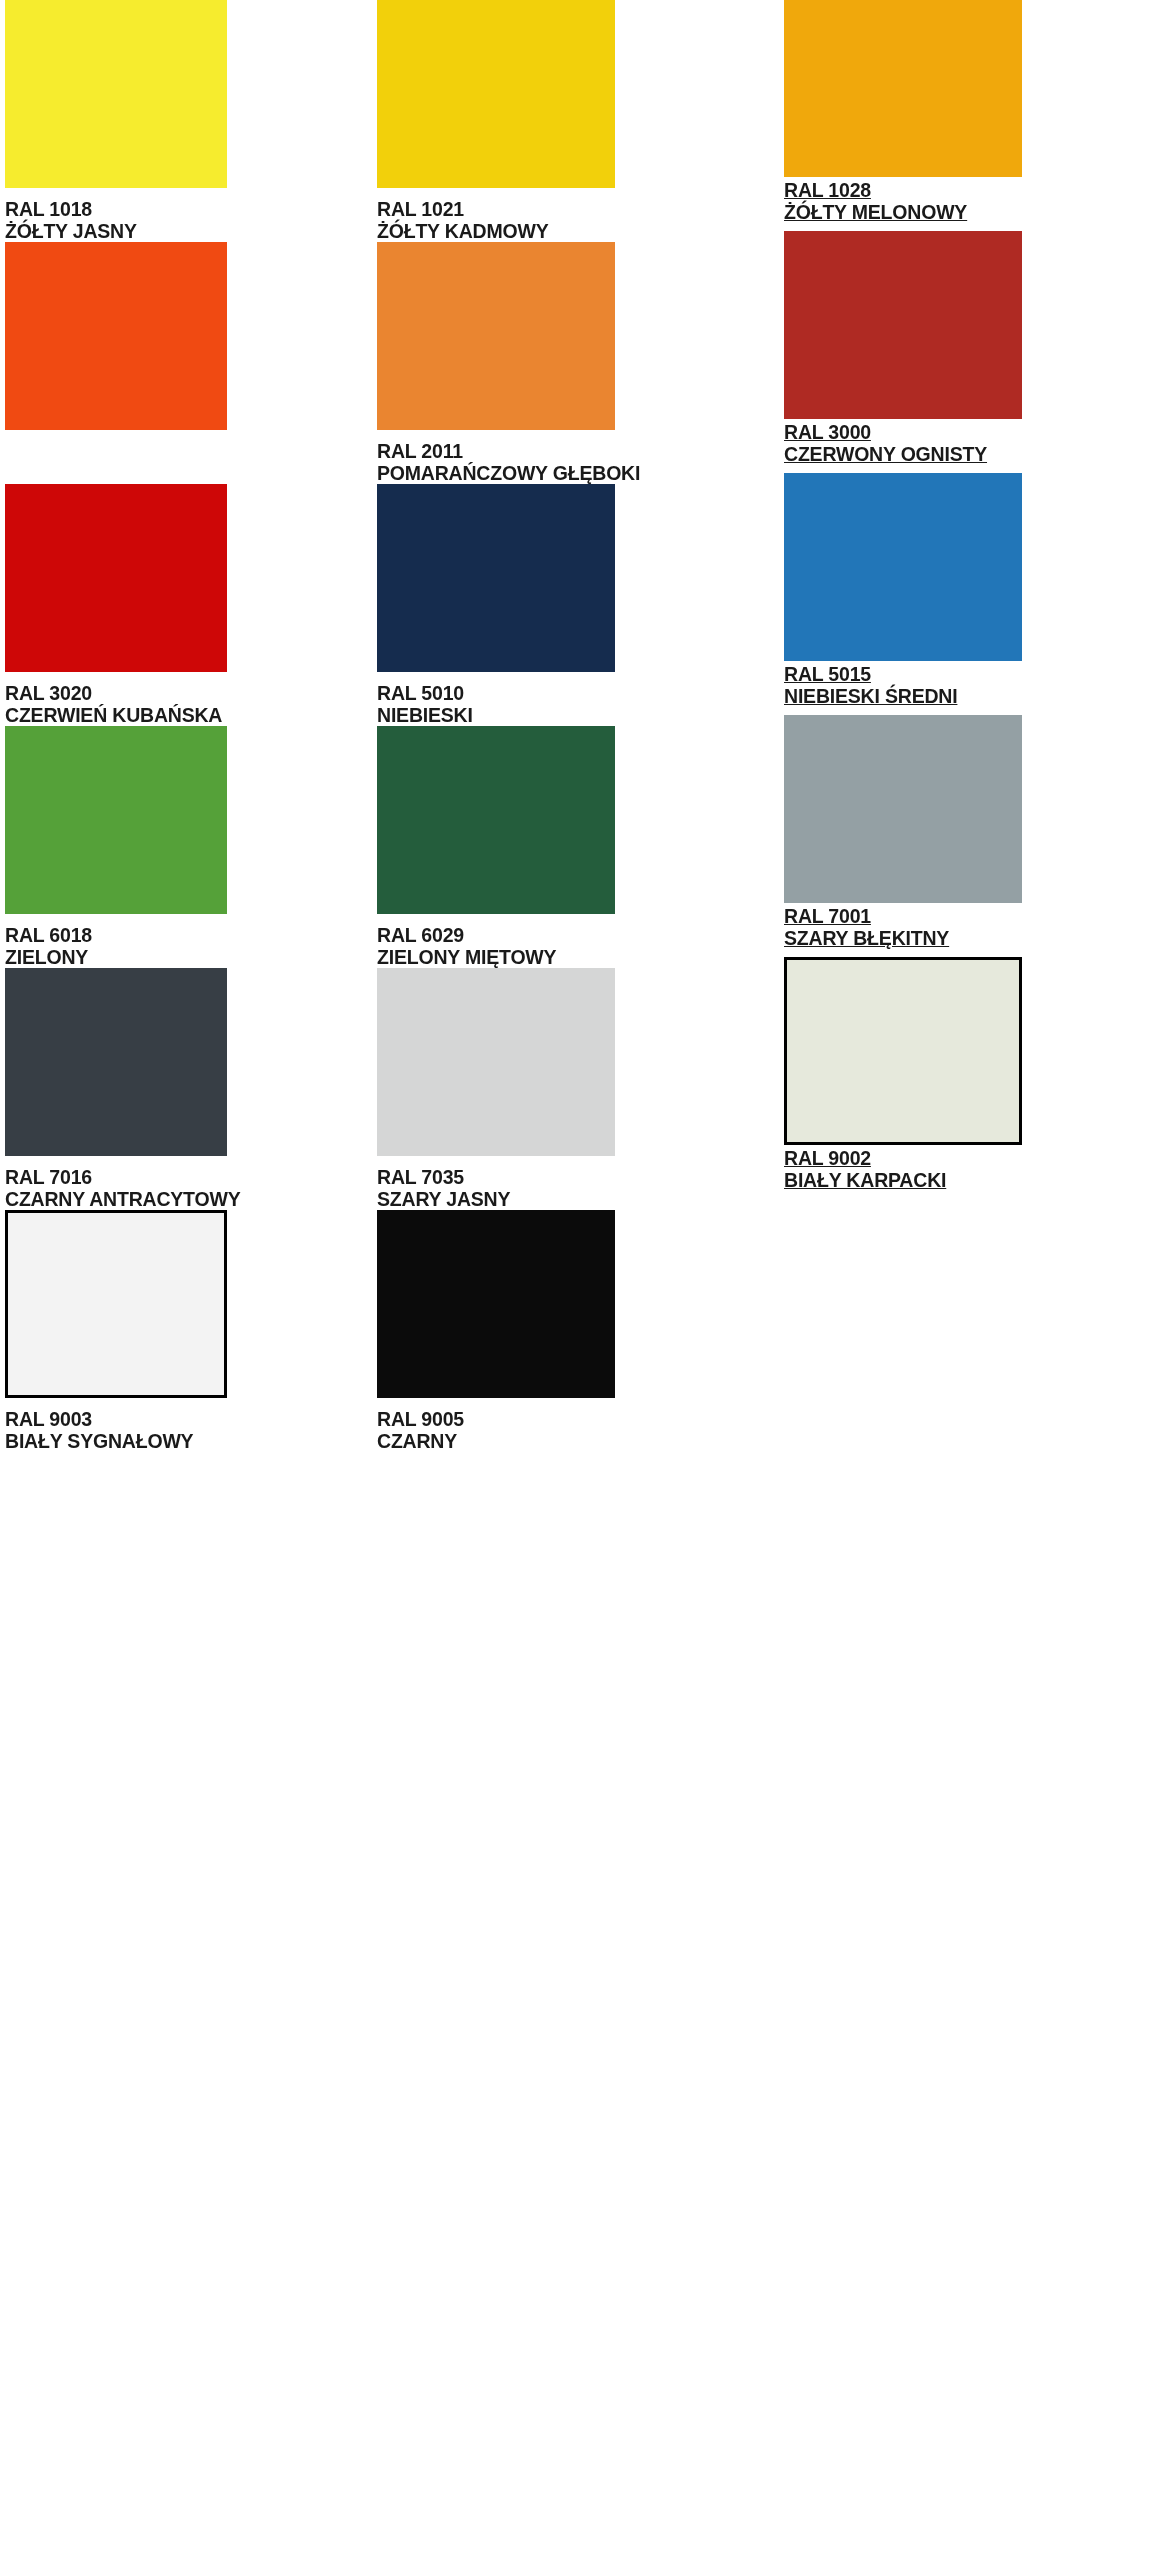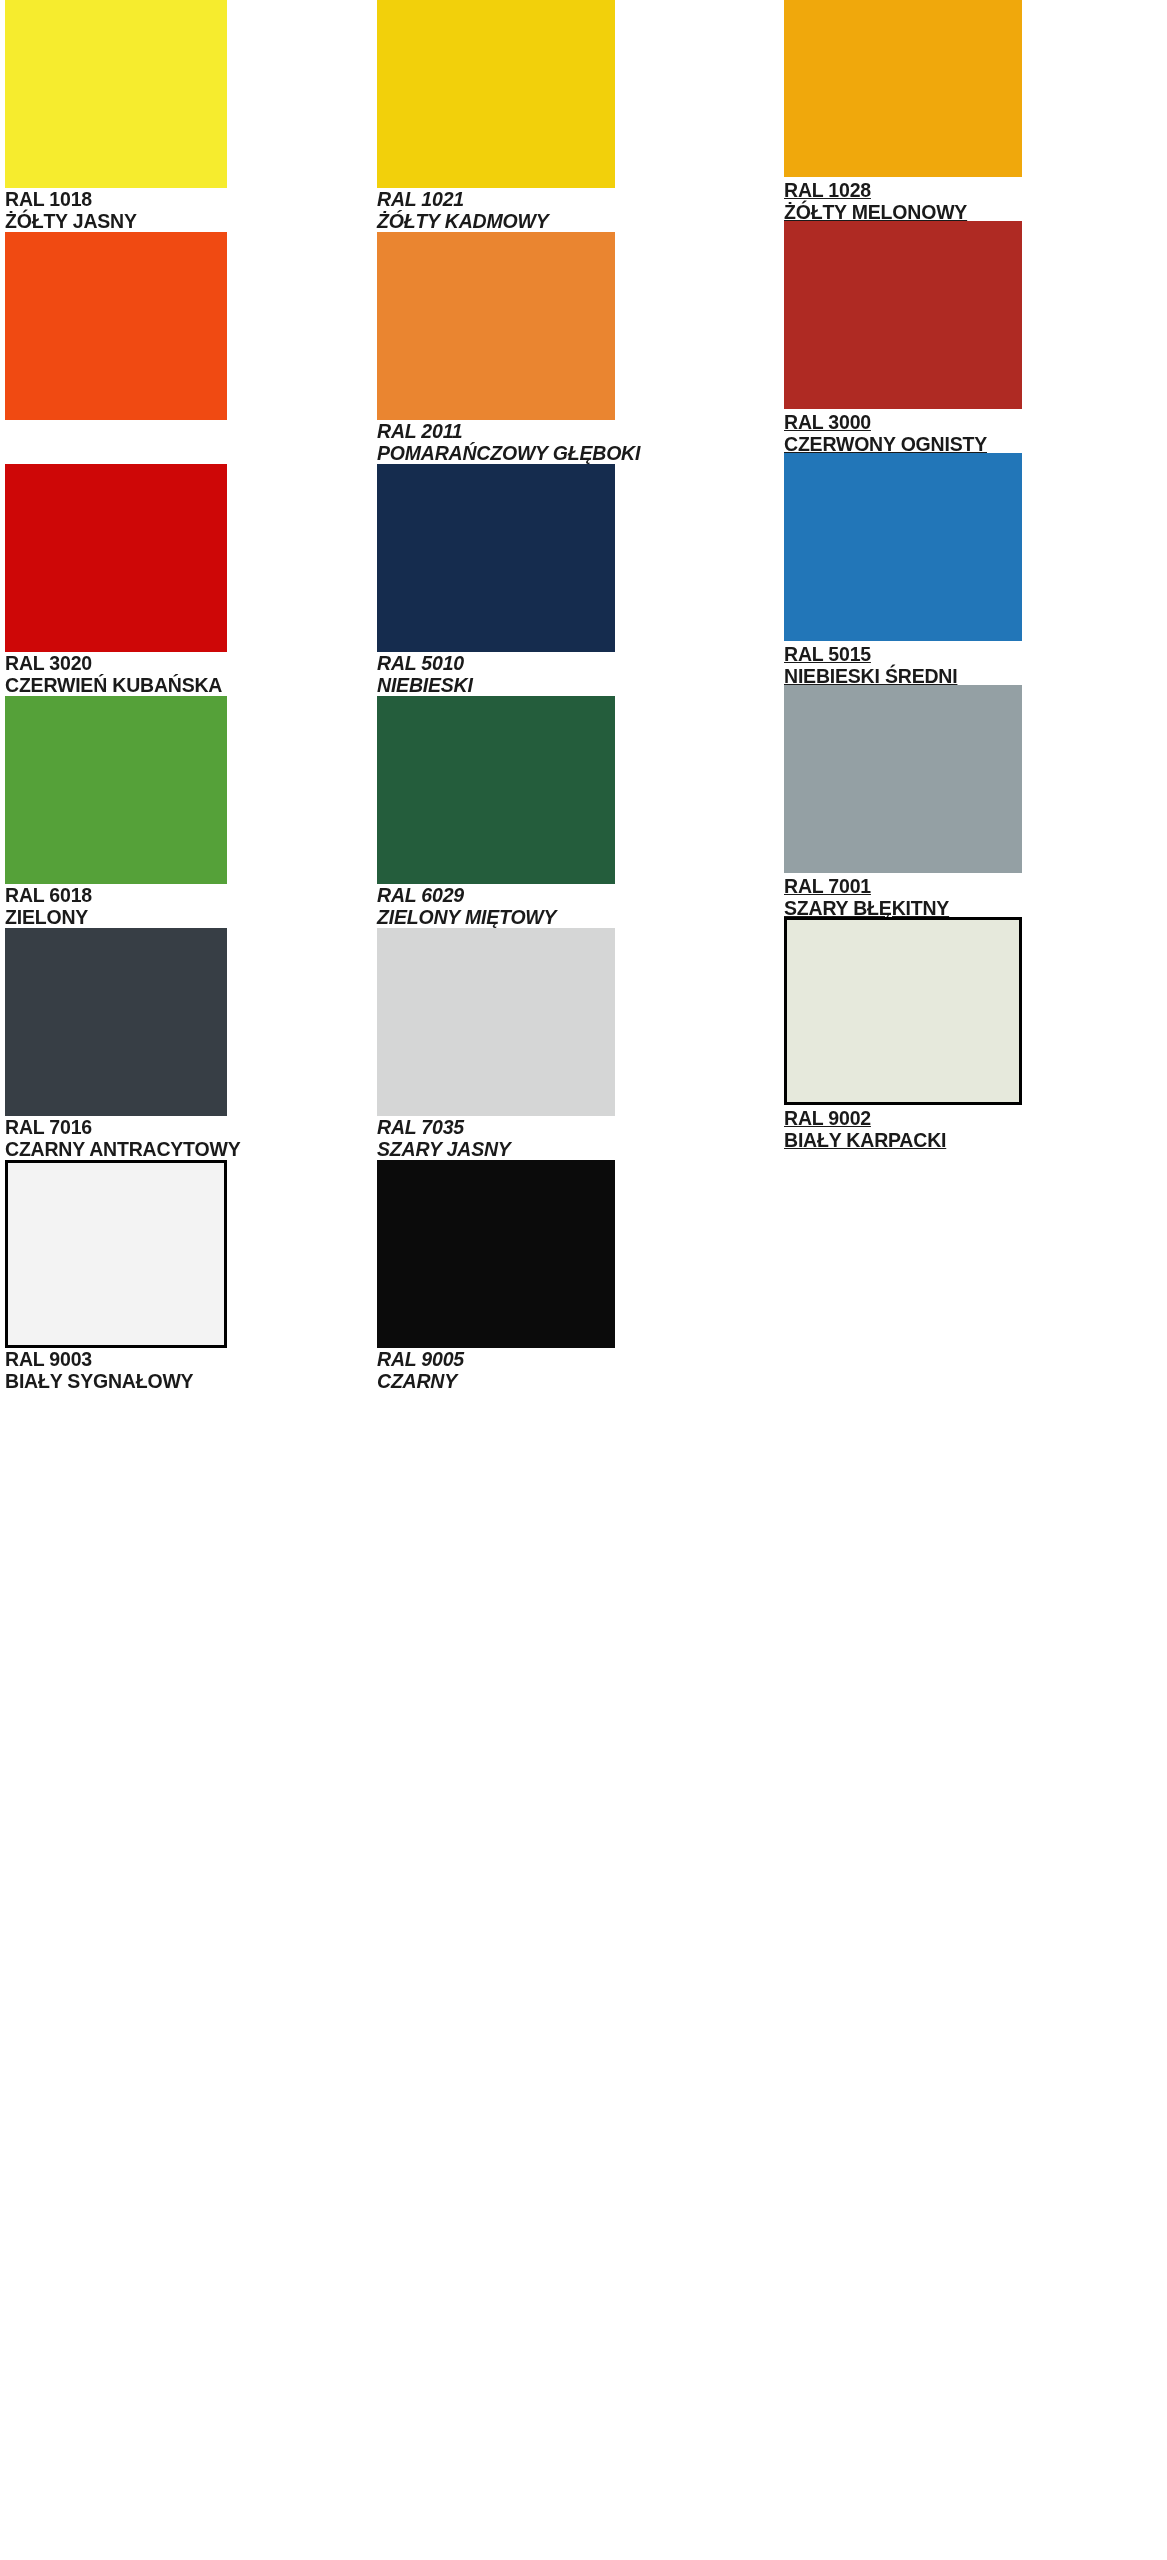--- a/index.html
+++ b/index.html
@@ -17,41 +17,41 @@
     position:absolute;left:0;top:0;width:1167px;
     display:grid;
     grid-template-columns:370px 403px 394px;
     grid-auto-rows:auto;
   }
   .cell{
     position:relative;
     box-sizing:border-box;
   }
   .cell.c1{padding:0 0 0 5px;}
-  .cell.c2{padding:0 0 0 7px;font-style:italic;}
+  .cell.c2{padding:0 0 0 7px;}
   .cell.c3{padding:0 0 0 11px;}
 
   
   .cell.c1 .swatch{margin-top:0;}
   .cell.c2 .swatch{margin-top:0;}
   .cell.c3 .swatch{margin-top:-11px;}
 
   .swatch{
     width:222px;
     height:188px;
     display:block;
     box-sizing:border-box;
   }
   .cell.c2 .swatch{width:238px;}
   .cell.c3 .swatch{width:238px;}
 
   .swatch.bordered{border:3px solid #000000;}
 
   .label{
-    margin-top:0;
+    margin-top:10px;
     font-size:19.5px;
     font-weight:bold;
     line-height:1.13;
     color:#1a1a1a;
     letter-spacing:-0.2px;
     white-space:nowrap;
   }
   .cell.c3 .label{margin-top:2px;text-decoration:underline;}
   .label .code{display:block;}
   .label .name{display:block;}

